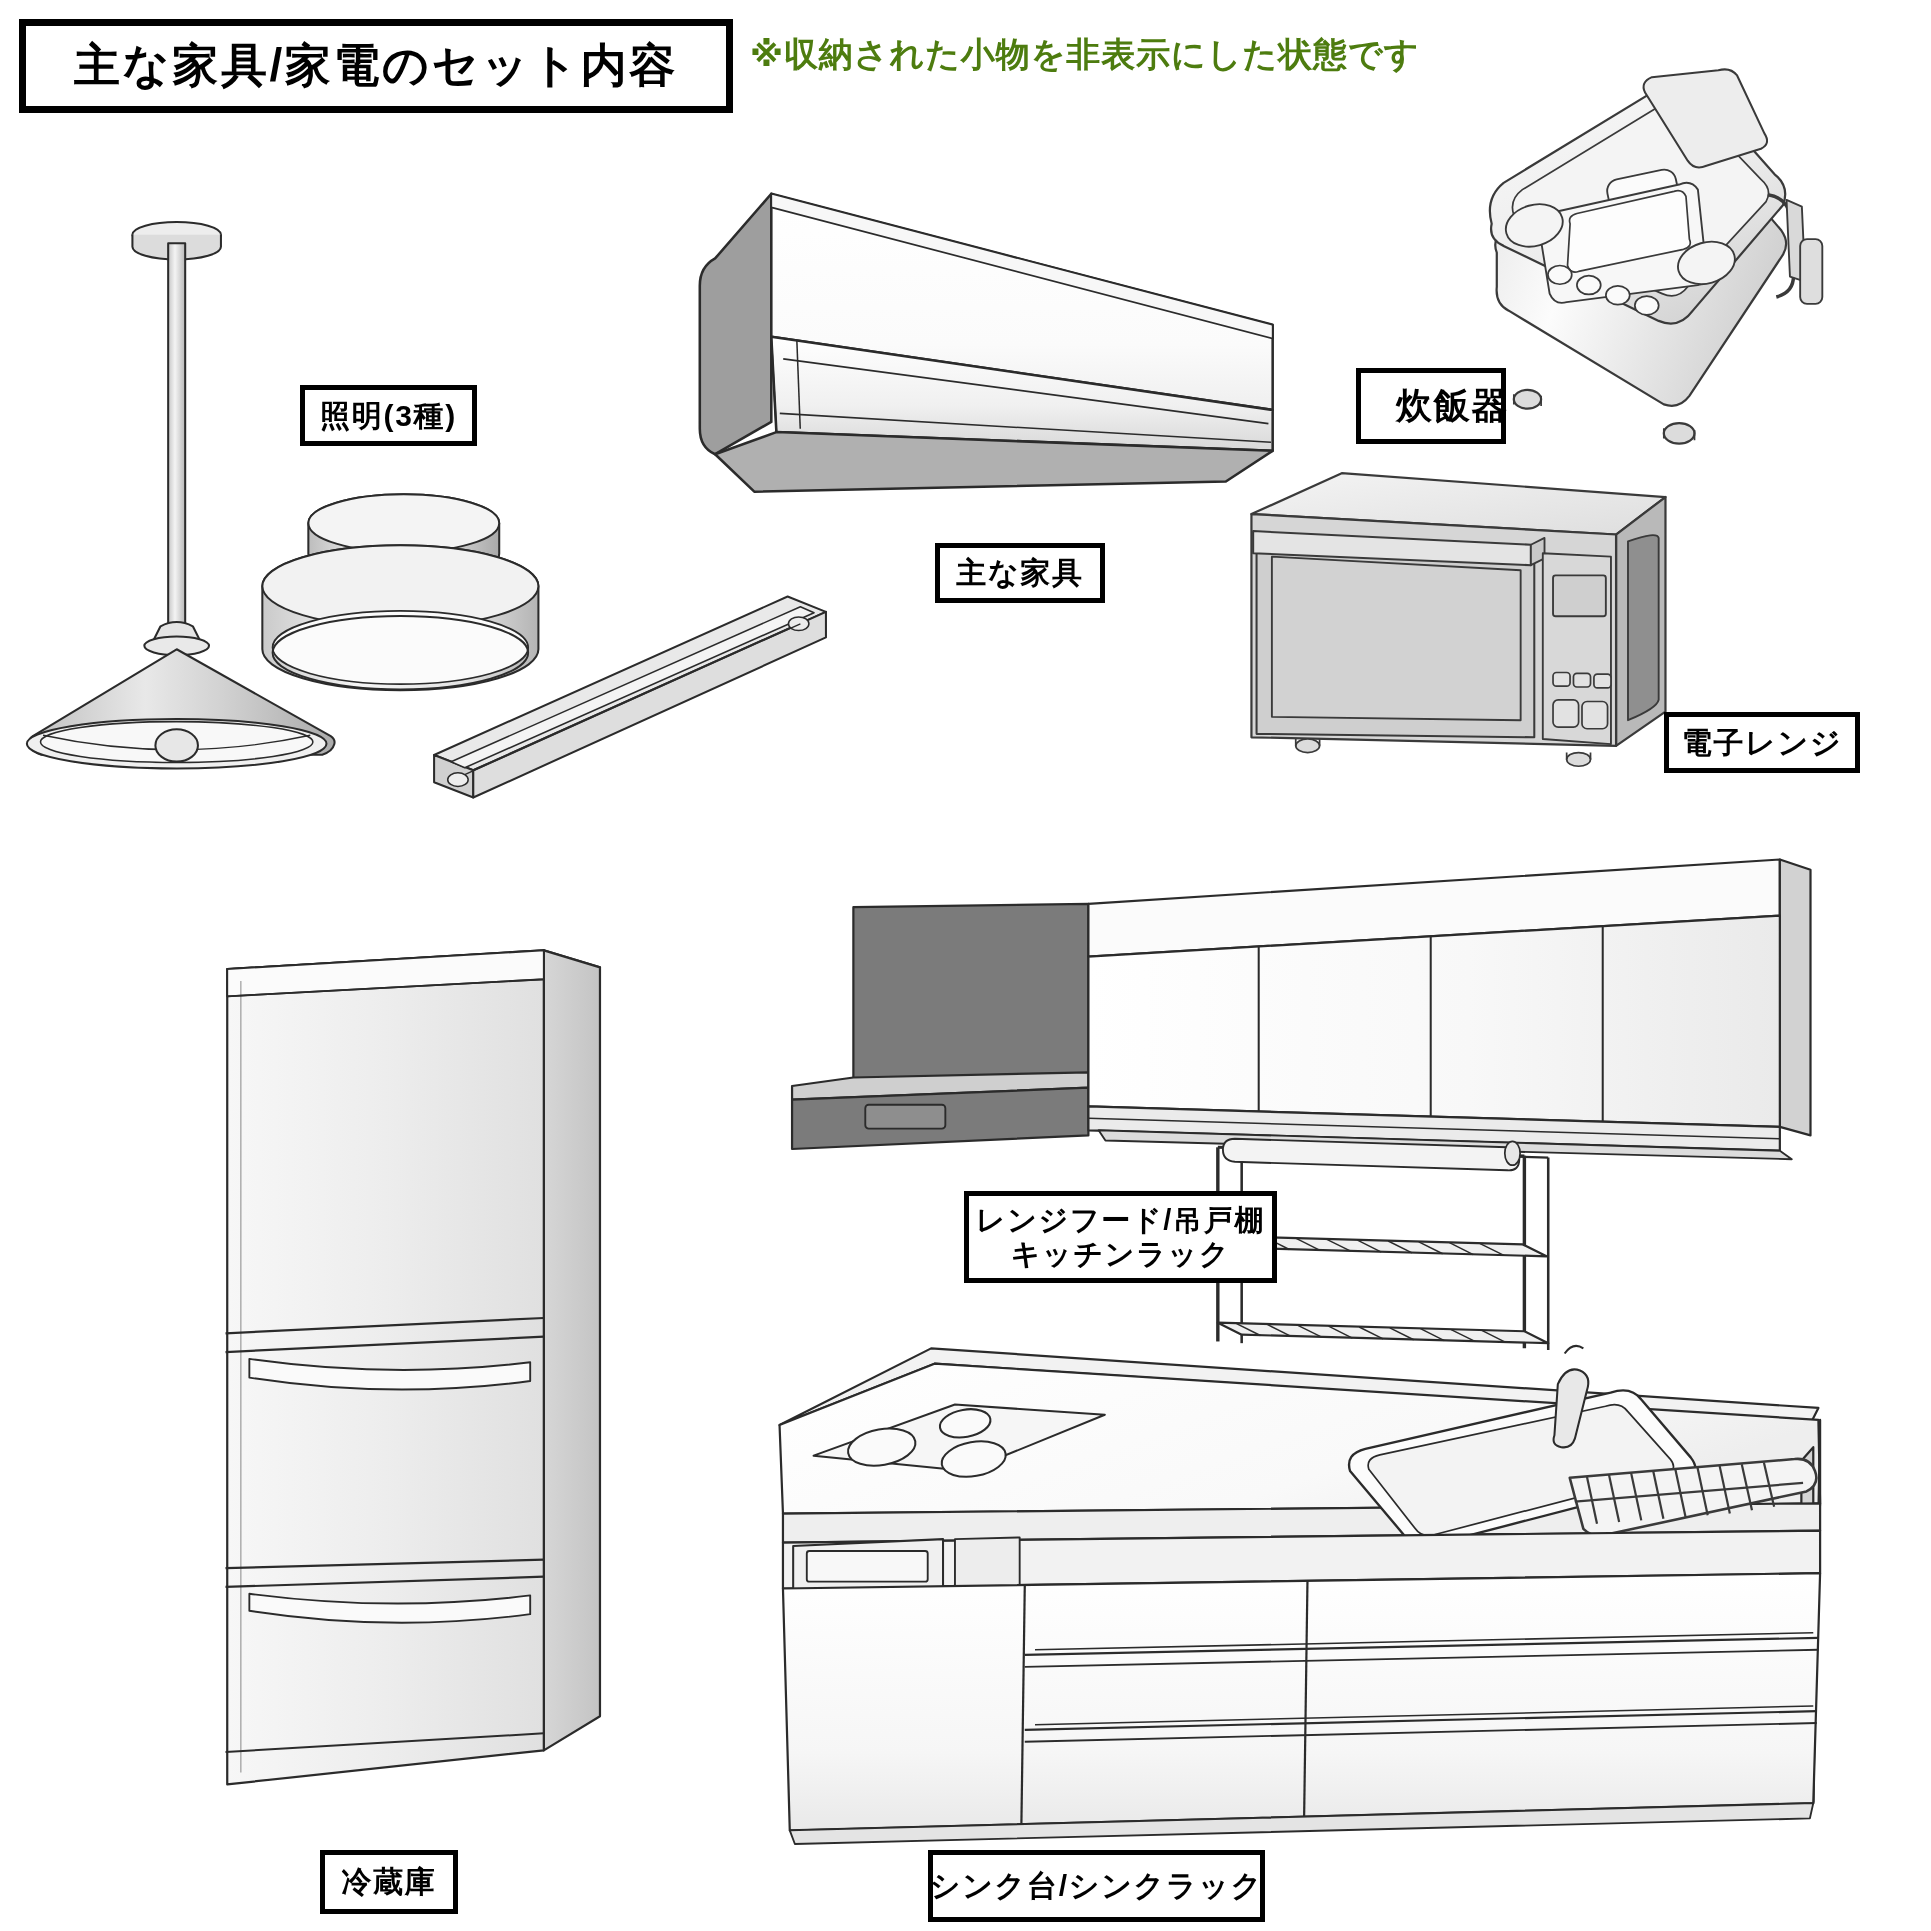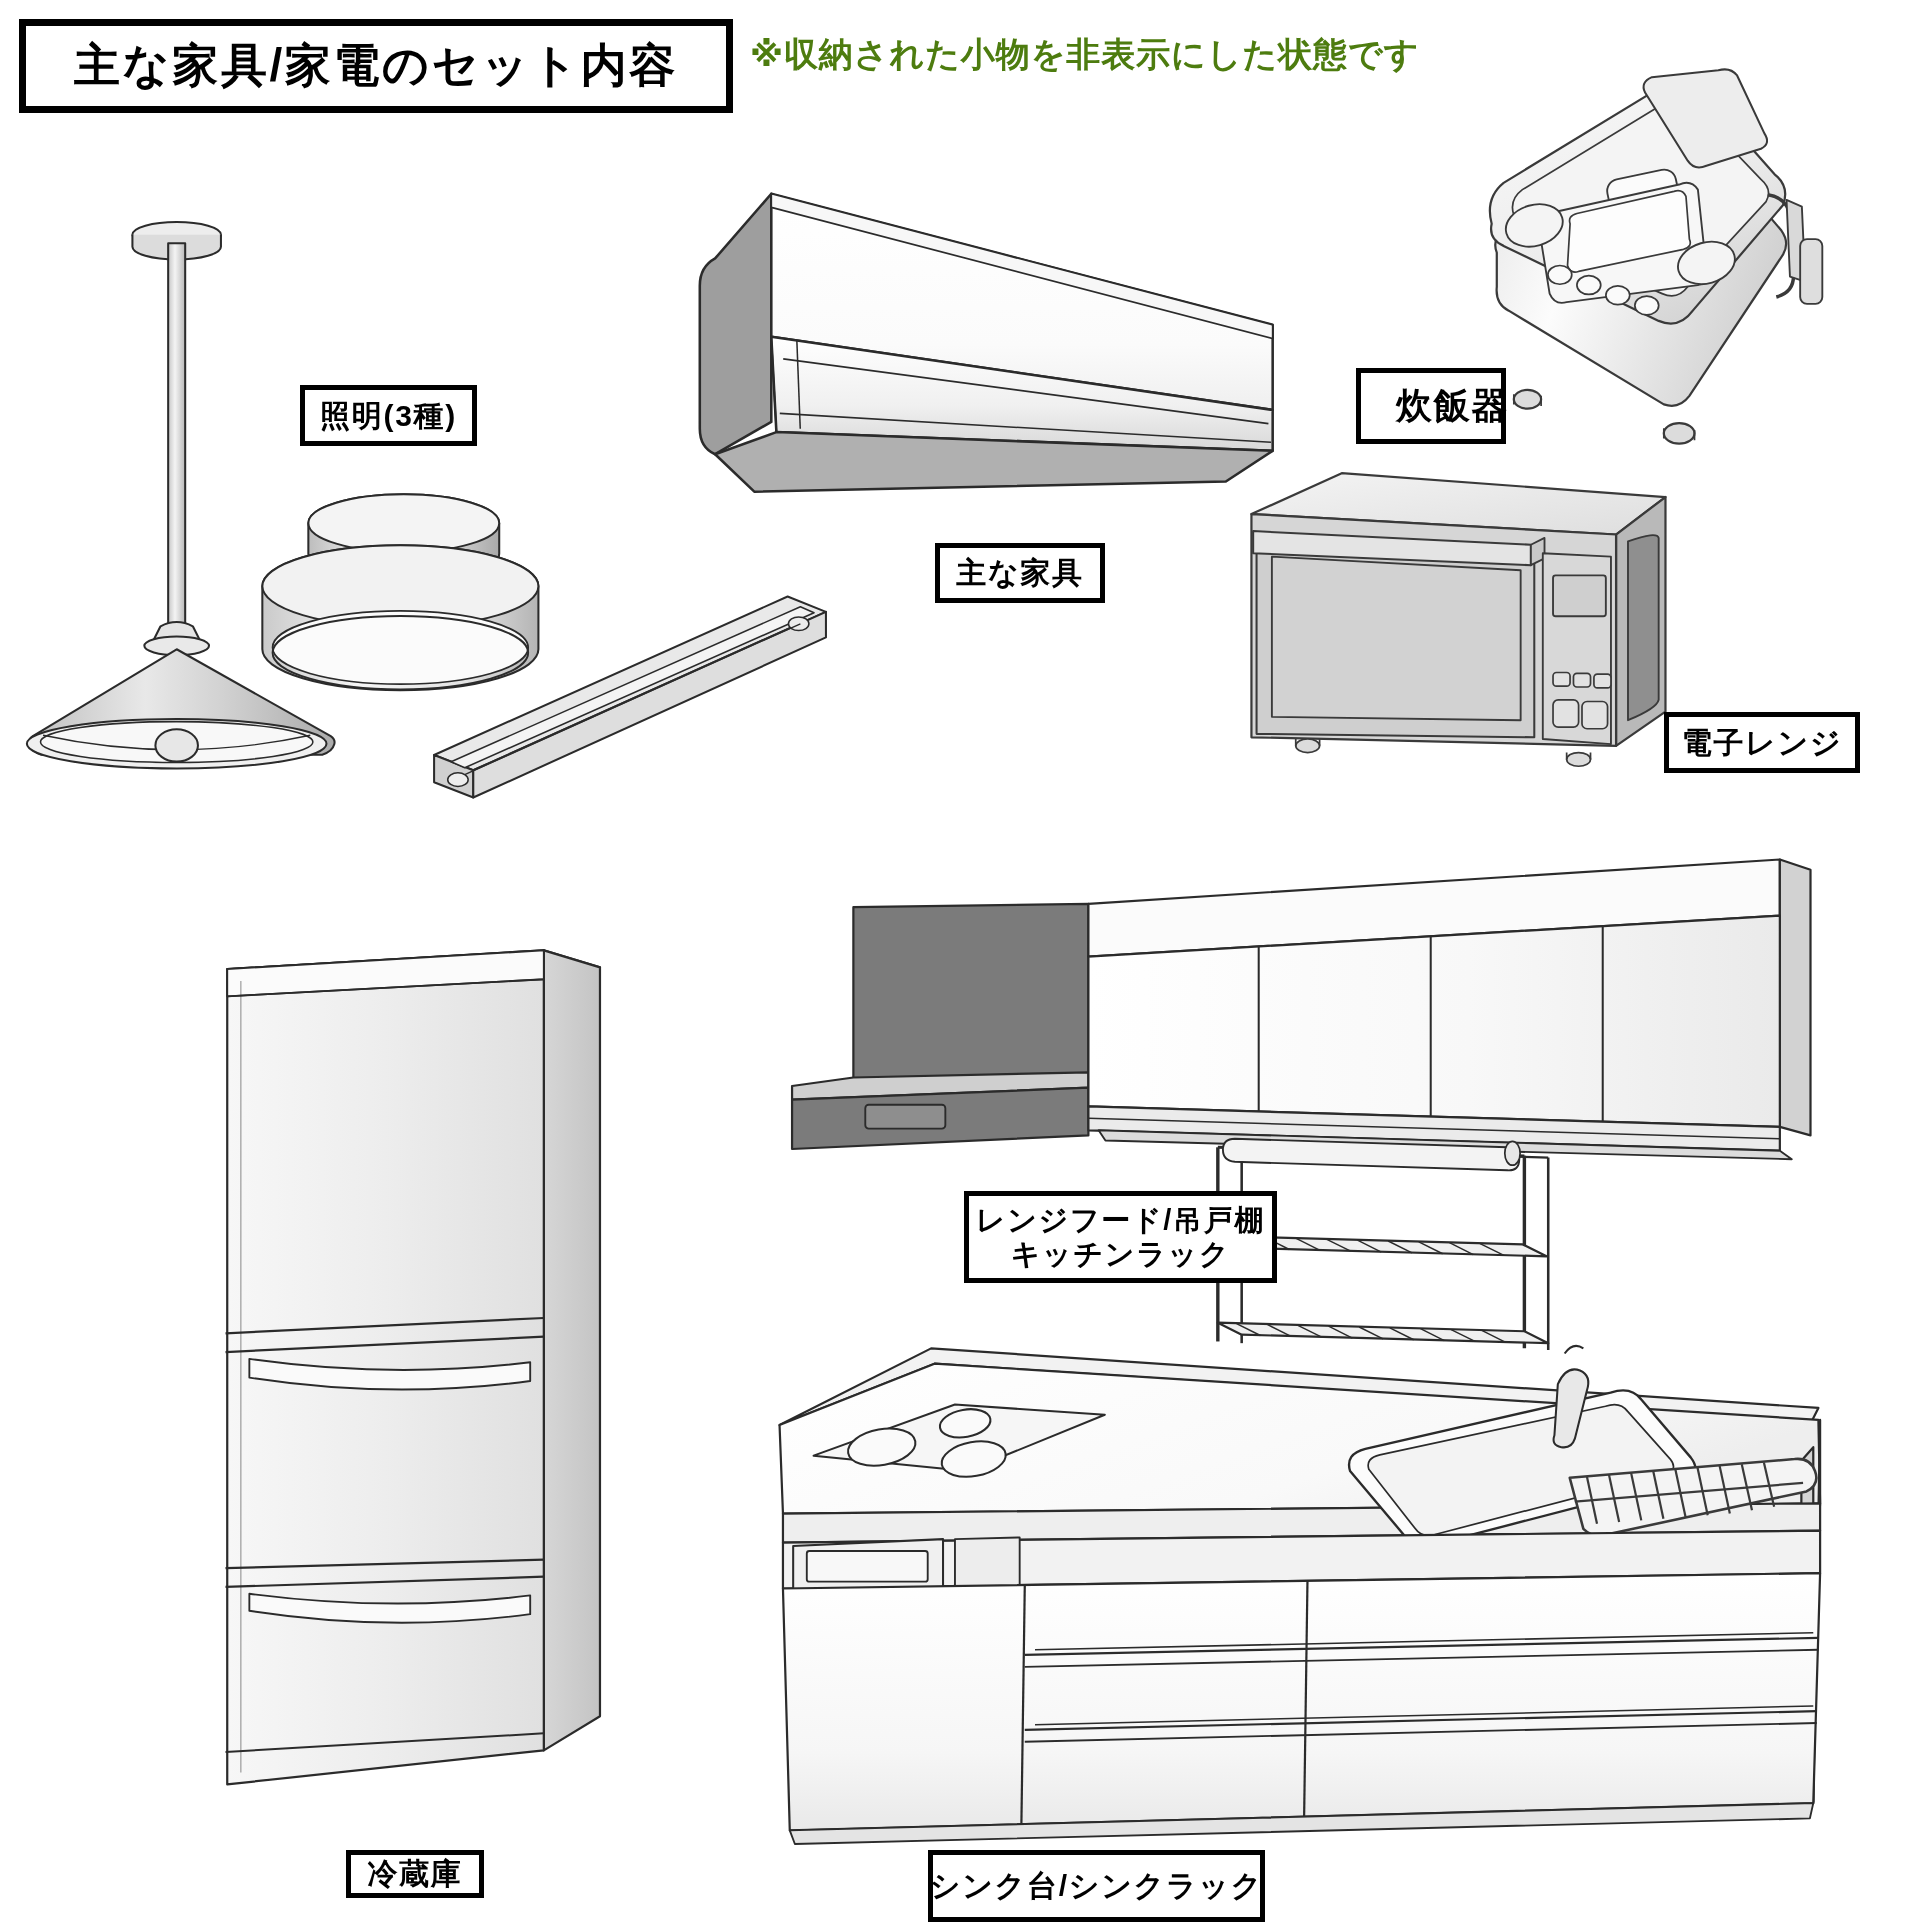--- a/index.html
+++ b/index.html
@@ -45,21 +45,21 @@
     white-space:nowrap;
     z-index:40;
   }
 
   
   #lb-lighting{left:300px;top:385px;width:177px;height:61px;font-size:30px;}
   #lb-aircon {left:935px;top:543px;width:170px;height:60px;font-size:30px;}
   #lb-rice   {left:1356px;top:368px;width:150px;height:76px;font-size:36px;padding-left:43px;}
   #lb-micro  {left:1664px;top:712px;width:196px;height:61px;font-size:30px;text-align:right;}
   #lb-hood   {left:956px;top:1191px;width:313px;height:92px;font-size:29px;margin-left:8px;}
-  #lb-fridge {left:346px;top:1850px;width:138px;height:48px;font-size:30px;text-align:center;}
+  #lb-fridge {left:320px;top:1850px;width:138px;height:64px;font-size:30px;text-align:center;}
   #lb-sink   {left:928px;top:1850px;width:337px;height:72px;font-size:30px;}
 
   
   .art{position:absolute;}
   .art svg{display:block;overflow:visible;}
 
   #art-pendant {left:8.5px;  top:204px;  width:366px;  height:579px;}
   #art-ceiling {left:247px; top:477px;  width:409px;  height:290px;}
   #art-bar     {left:400px; top:588px;  width:443px;  height:230px;}
   #art-aircon  {left:681px; top:158px;  width:596px;  height:349px;}

